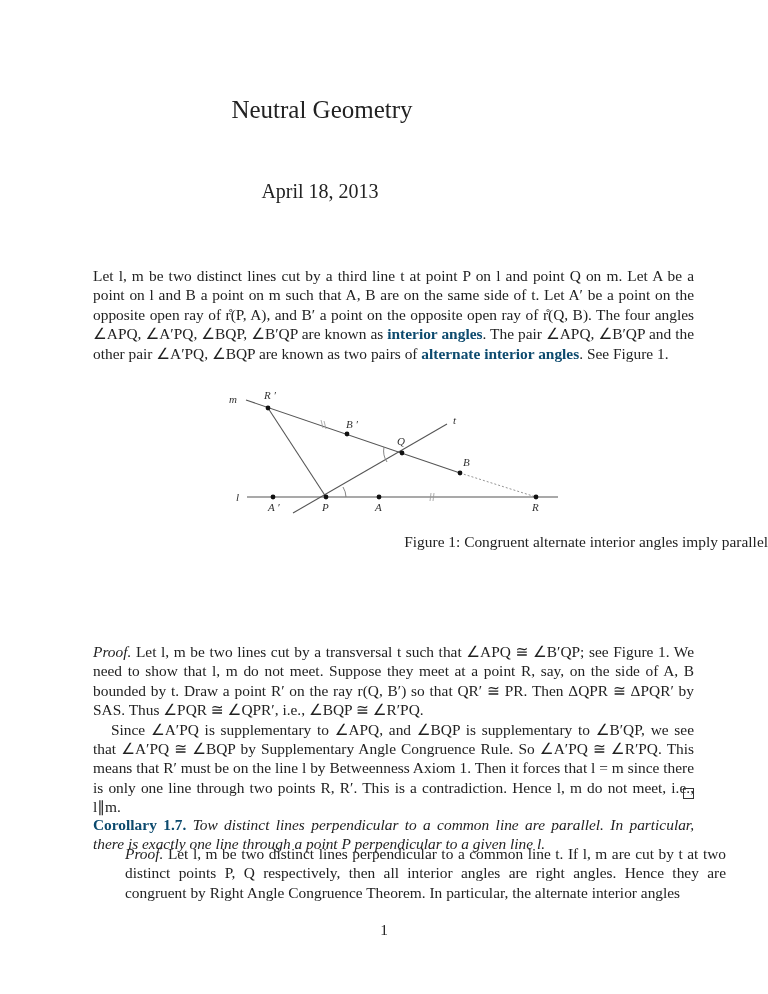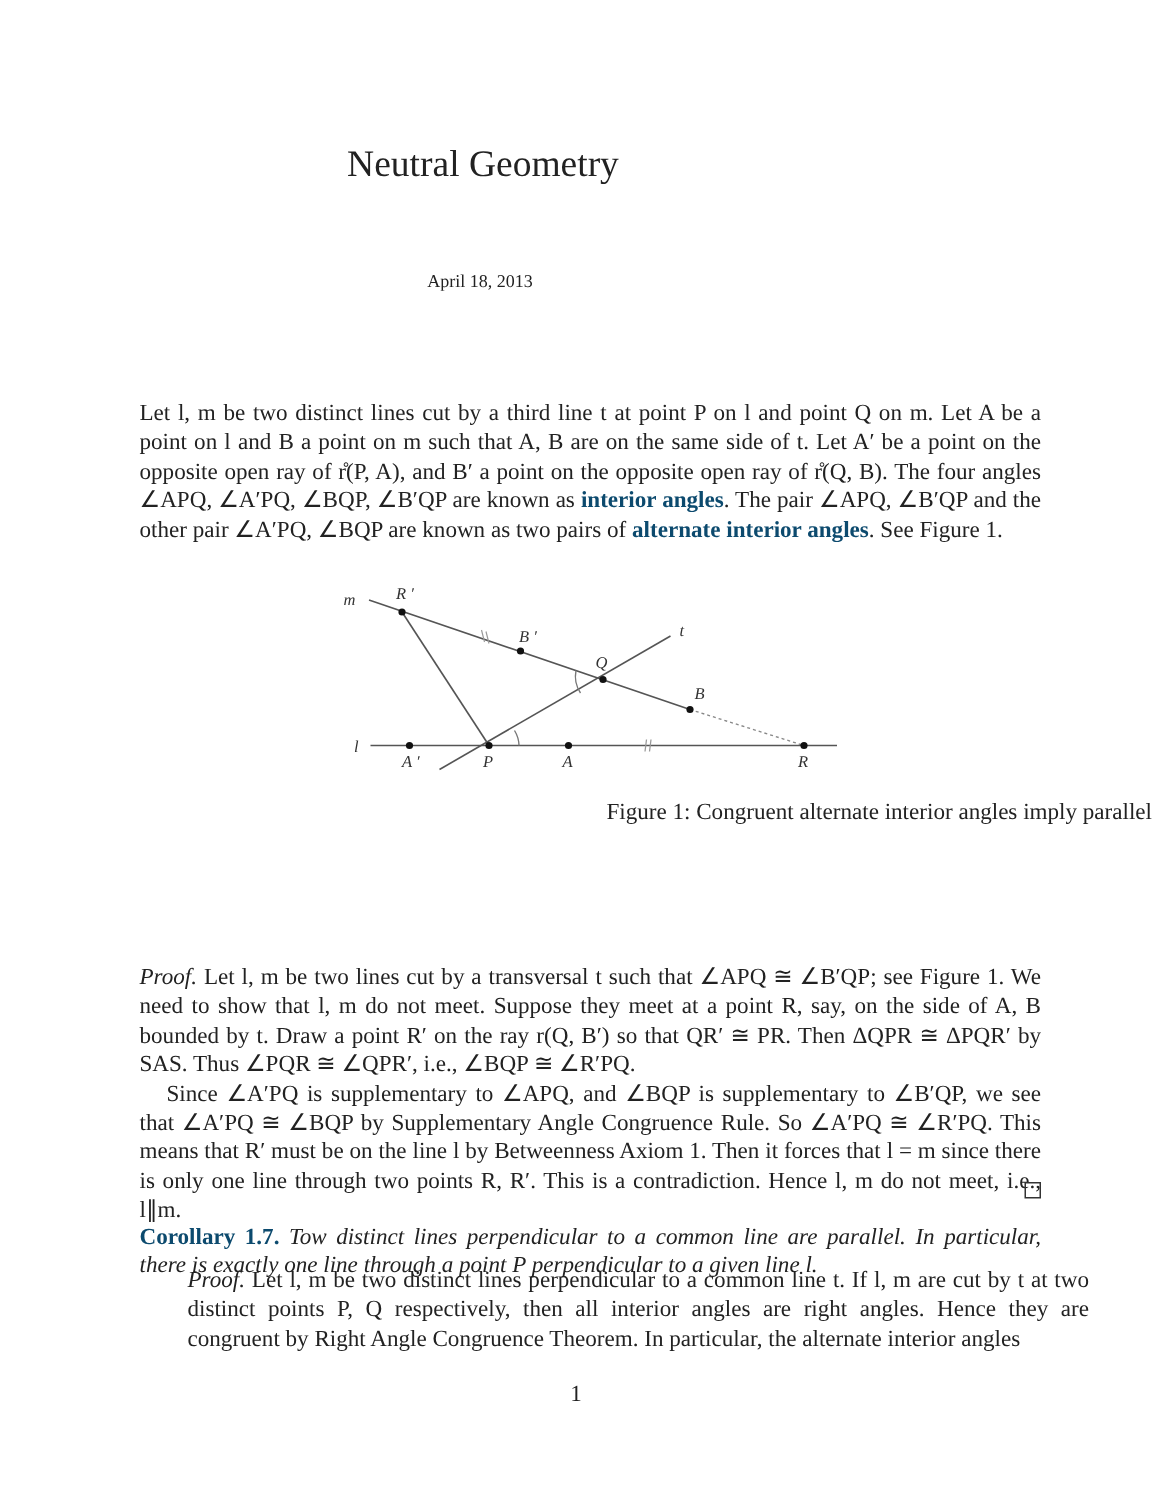--- a/index.html
+++ b/index.html
@@ -8,21 +8,21 @@
     font-family: "DejaVu Serif", "Liberation Serif", serif;
     color: #1a1a1a;
   }
   .page { position: absolute; left: 0; top: 0; width: 768px; height: 994px; }
   .title {
     position: absolute; top: 96px; left: 0; width: 644px; text-align: center;
     font-family: "Liberation Serif", serif; font-size: 25px; color: #222;
   }
   .date {
     position: absolute; top: 180px; left: 0; width: 640px; text-align: center;
-    font-family: "Liberation Serif", serif; font-size: 12px; color: #222;
+    font-family: "Liberation Serif", serif; font-size: 20px; color: #222;
   }
   .section {
     position: absolute; top: 236px; left: 93px; width: 601px;
     font-family: "Liberation Serif", serif; font-weight: bold; font-size: 21px; color: #111;
   }
   .section .num { display: inline-block; width: 38px; }
   .para {
     position: absolute; left: 93px; width: 601px;
     font-family: "Liberation Serif", serif; font-size: 15.4px; line-height: 19.4px;
     text-align: justify; color: #222;

